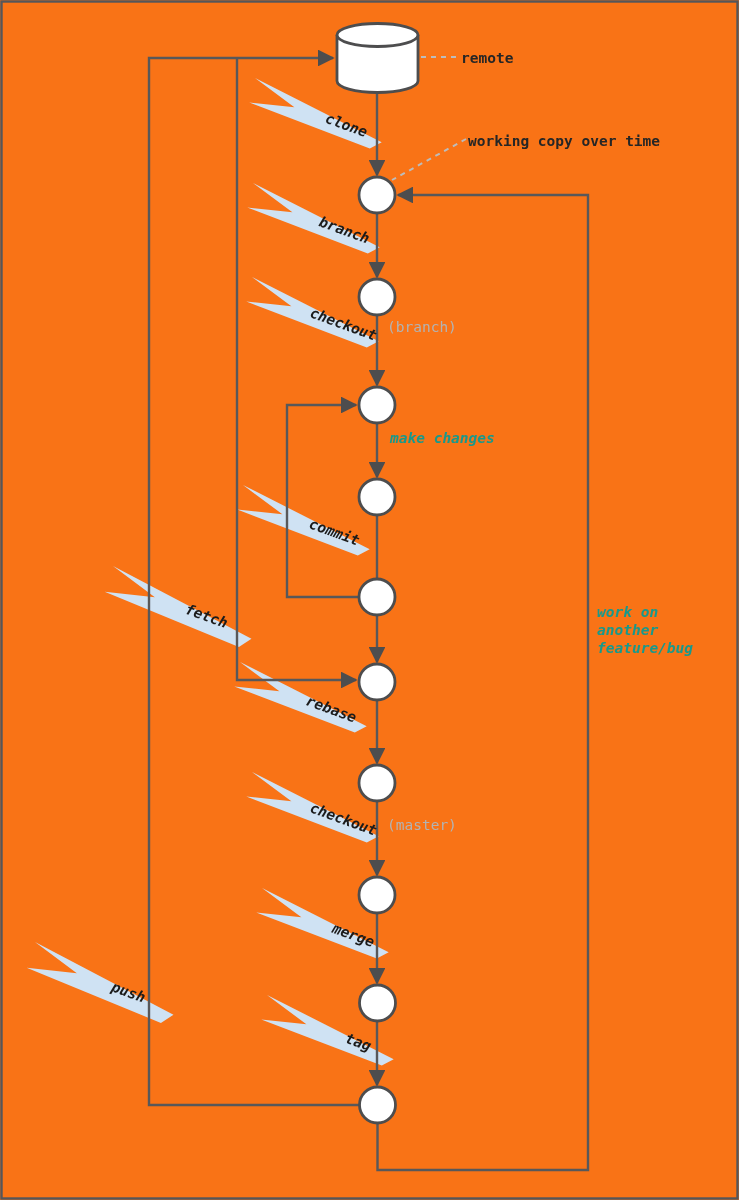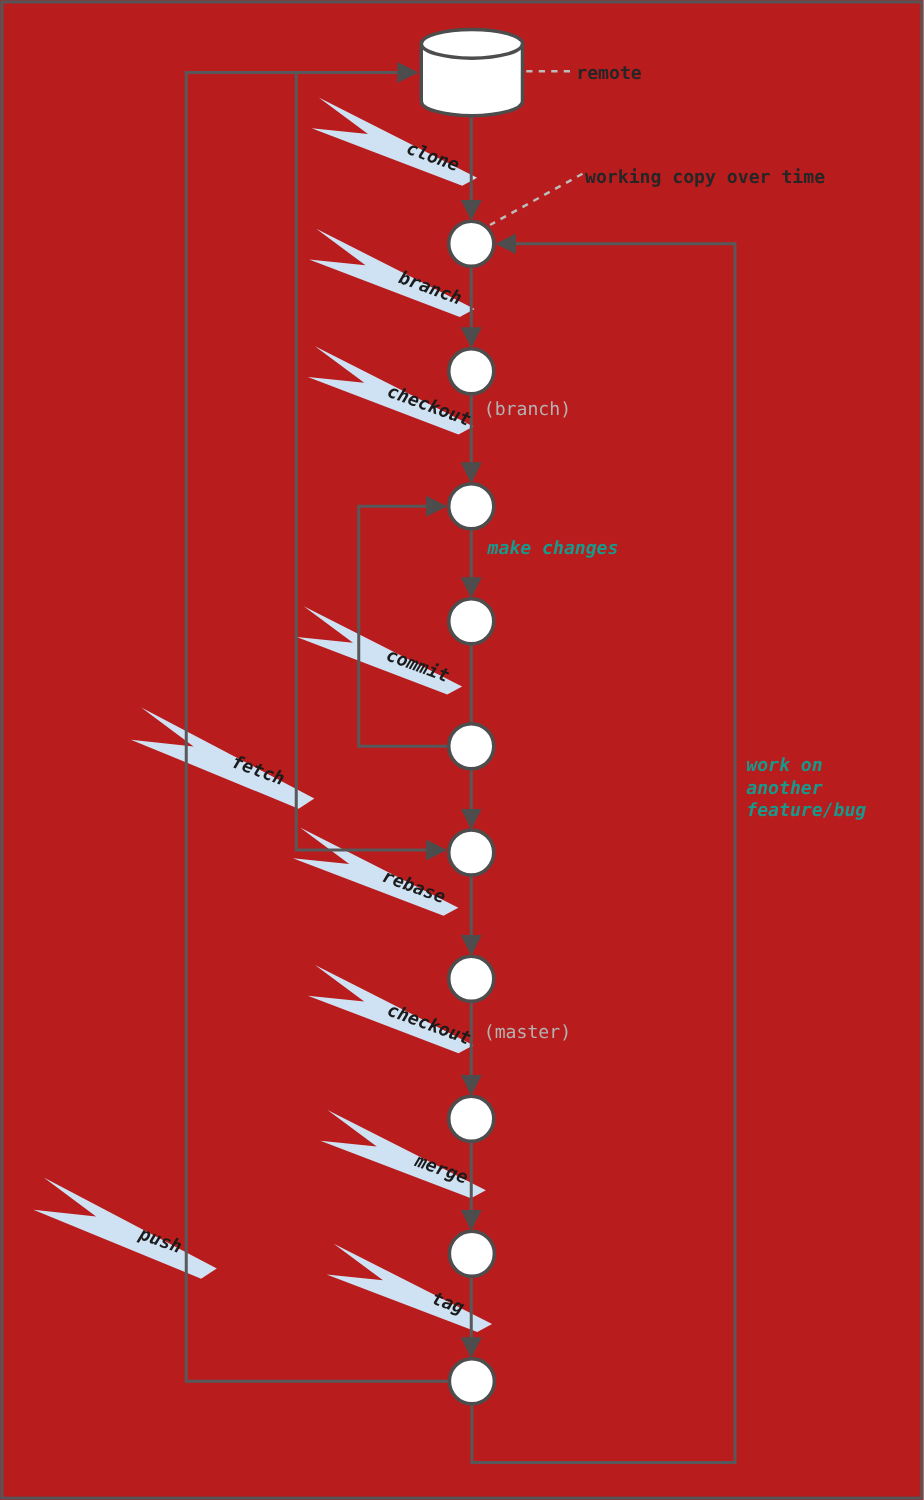--- a/index.html
+++ b/index.html
@@ -1,16 +1,16 @@
 <!DOCTYPE html>
 <html><head>
 <meta charset="utf-8">
 <style>
   html,body{margin:0;padding:0;background:#ffffff;}
-  .stage{width:739px;height:1200px;position:relative;background:#b91c1c;overflow:hidden;}
+  .stage{width:739px;height:1200px;position:relative;background:#f97316;overflow:hidden;}
   svg{display:block;}
   text{font-family:"DejaVu Sans Mono","Liberation Mono",monospace;}
   .label-dark{font-size:14.5px;font-weight:bold;fill:#262626;}
   .label-muted{font-size:14.5px;fill:#b3b3b3;}
   .banner-text{font-size:14.5px;font-weight:bold;font-style:italic;fill:#1b1b1b;}
   .teal-text{font-size:14.5px;font-weight:bold;font-style:italic;fill:#17998c;}
   .ribbon{fill:#cfe2f3;}
   .flow{stroke:#58585a;stroke-width:2.4;fill:none;}
   .dash{stroke:#bcbcbc;stroke-width:2;fill:none;stroke-dasharray:5 5;}
   .node{fill:#ffffff;stroke:#4d4d4e;stroke-width:2.8;}

